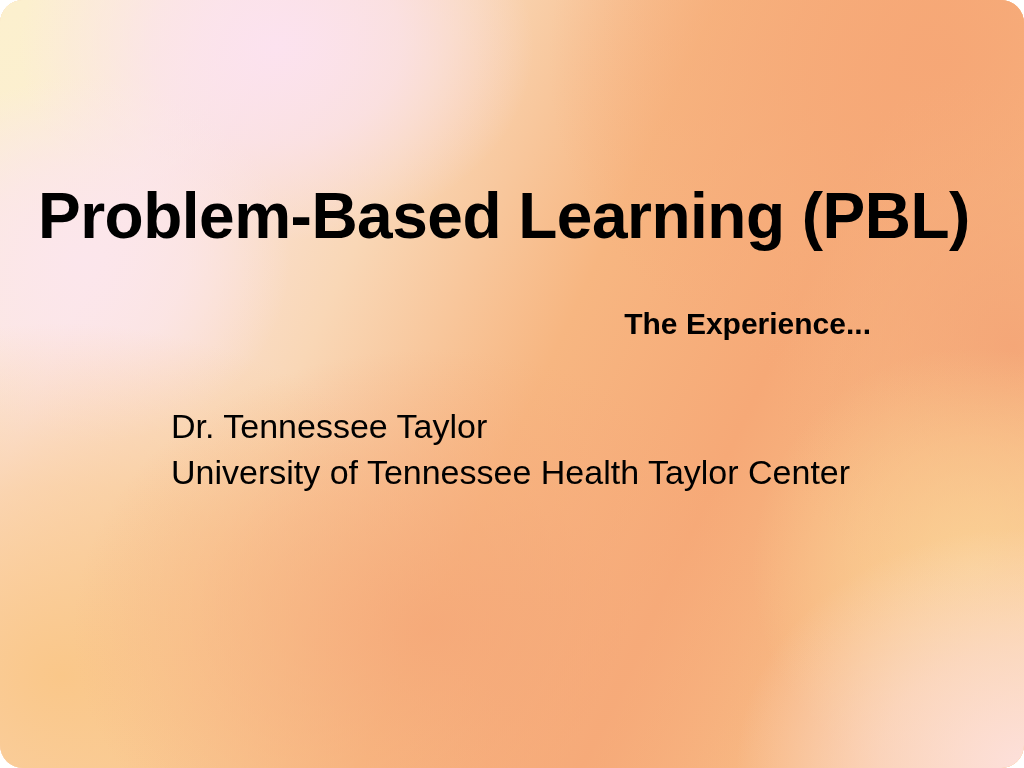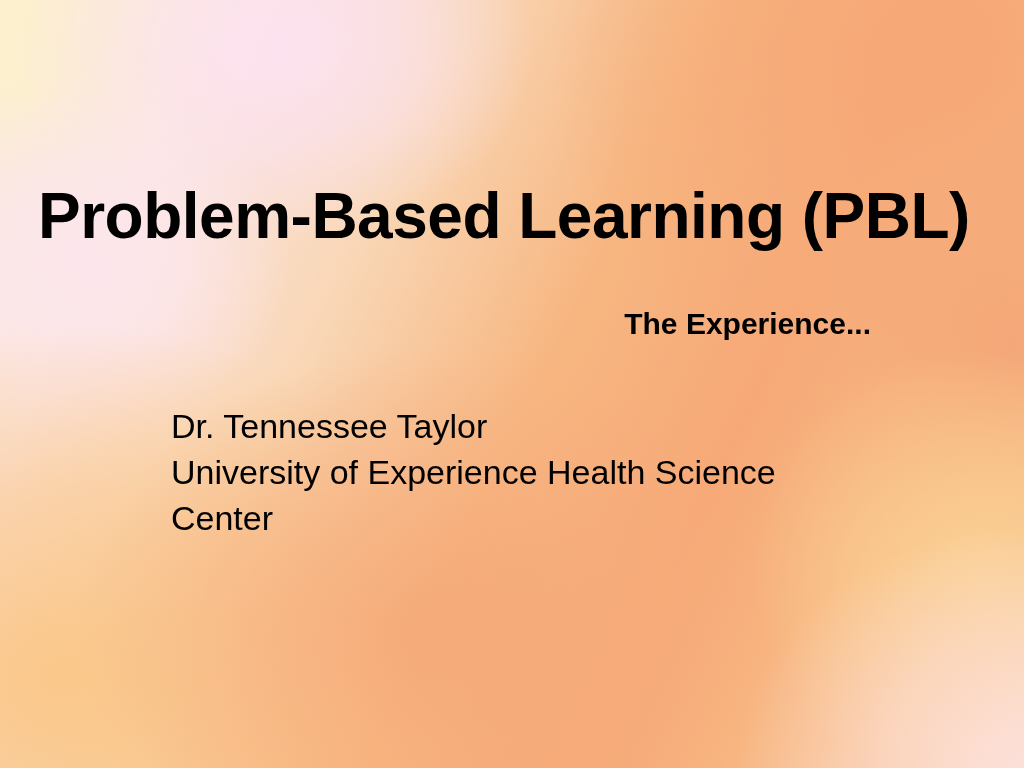--- a/index.html
+++ b/index.html
@@ -11,20 +11,21 @@
 
   #slide {
     position: relative;
     width: 1024px;
     height: 768px;
     overflow: hidden;
     font-family: "Liberation Sans", sans-serif;
     color: #000000;
     
     background-color: #F8B67E;
+    border-radius: 23px;
   }
 
   
   .bg-layer {
     position: absolute;
     inset: 0;
     pointer-events: none;
   }
 
   #bg-base {
@@ -175,19 +176,19 @@
   <div id="content">
 
     <h1 id="slide-title">Problem-Based Learning (PBL)</h1>
 
     <div id="body-block">
 
       <div id="slide-subtitle">The Experience...</div>
 
       <div id="presenter-lines">
         <div class="presenter-line">Dr. Tennessee Taylor</div>
-        <div class="presenter-line">University of Experience Health Science Center</div>
+        <div class="presenter-line">University of Tennessee Health Taylor Center</div>
       </div>
 
     </div>
 
   </div>
 </div>
 
 </body></html>

